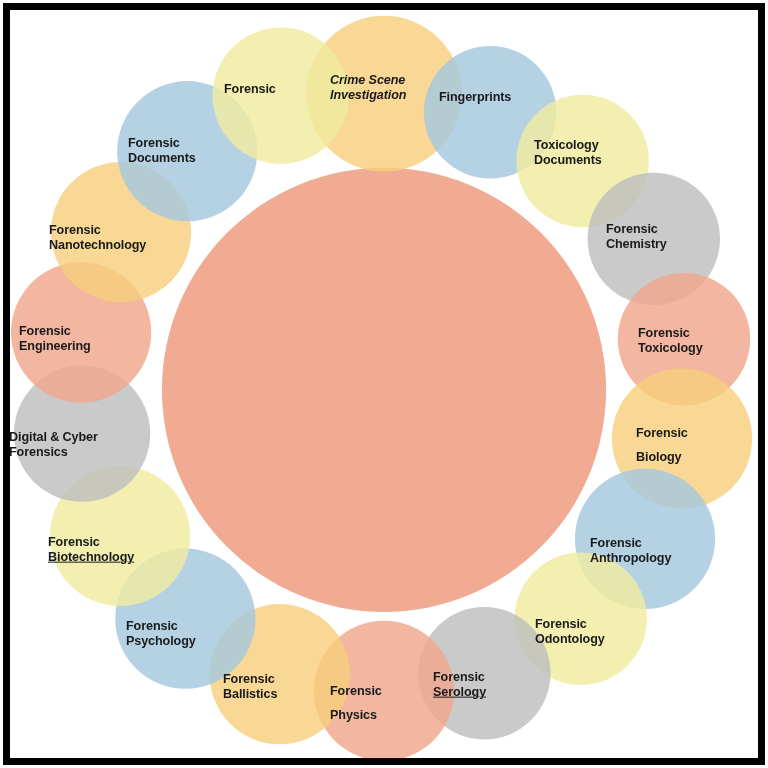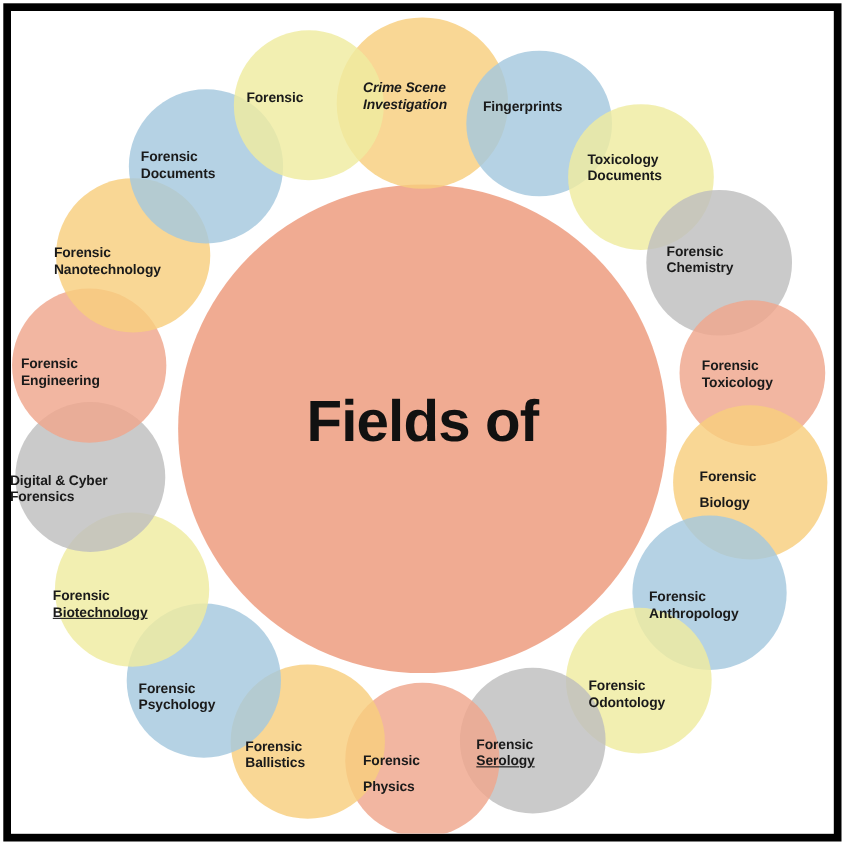--- a/index.html
+++ b/index.html
@@ -191,19 +191,18 @@
             <div class="node-label" style="left: 182px; top: 141px;">
               <span style="display: block;">Forensic</span>
               <span style="display: block;">Documents</span>
             </div>
             <div class="node-label spaced" style="left: 278px; top: 80px;">
               <span style="display: block;">Forensic</span>
             </div>
           </div>
 
         <div id="center-title">
-          <span class="line1">Fields of</span>
         </div>
       </div>
 
     </div>
   </div>
 </div>
 
 </body></html>

